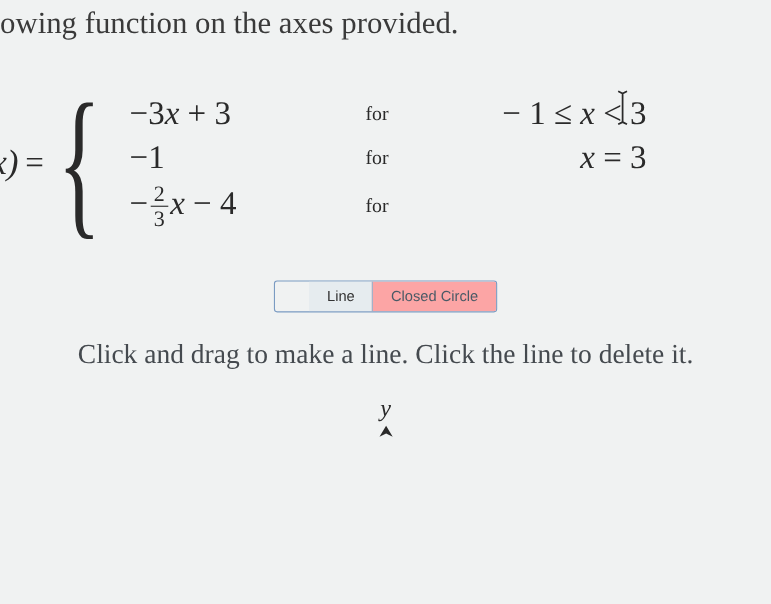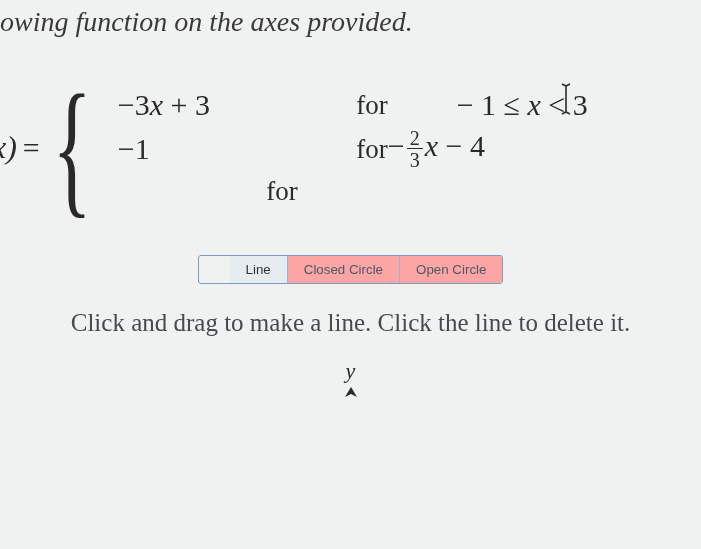--- a/index.html
+++ b/index.html
@@ -10,21 +10,20 @@
       font-family: Georgia, 'Times New Roman', serif;
       color: #383838;
       overflow: hidden;
       position: relative;
     }
     .header-text {
       font-size: 28px;
       color: #3a3a3a;
       padding: 6px 0 0 0;
       text-align: left;
-      font-style: italic;
     }
     .piecewise {
       display: flex;
       align-items: center;
       justify-content: flex-start;
       margin: 42px 0 30px 0;
       font-family: 'Times New Roman', serif;
       font-size: 30px;
       color: #2a2a2a;
     }
@@ -57,22 +56,22 @@
     .rows {
       display: grid;
       grid-template-columns: 180px 90px 200px;
       row-gap: 6px;
       align-items: center;
       font-size: 30px;
     }
     .expr { text-align: left; }
     .for-word {
       font-family: Georgia, serif;
-      font-size: 27px;
-      text-align: right;
+      font-size: 18px;
+      text-align: center;
     }
     .cond { text-align: right; position: relative; margin-left: 12px; }
     .mathit { font-style: italic; }
     .frac {
       display: inline-flex;
       flex-direction: column;
       align-items: center;
       vertical-align: middle;
       font-size: 20px;
       line-height: 1;
@@ -157,38 +156,40 @@
       <div class="for-word">for</div>
       <div class="cond">
         <span>− 1 </span><span class="leq">≤</span> <span class="mathit">x</span> <span>&lt;</span><span> 3</span>
         <svg class="cursor-icon" width="22" height="34" viewBox="0 0 22 34">
           <path d="M7 2 Q11 4 11 4 Q11 4 15 2 M11 4 L11 30 M7 32 Q11 30 11 30 Q11 30 15 32" stroke="#2a2a2a" stroke-width="1.6" fill="none"></path>
         </svg>
       </div>
 
       <div class="expr">−1</div>
       <div class="for-word">for</div>
+      <div class="cond">
+        <span class="mathit">x</span><span> = 3</span>
+      </div>
 
       <div class="expr">
         −<span class="frac">
             <span class="num">2</span>
             <span class="den">3</span>
           </span><span class="mathit">x</span><span> − 4</span>
       </div>
       <div class="for-word">for</div>
 
     </div>
   </div>
 </div>
 
 <div class="toolbar">
   <div class="seg-group">
     <button class="seg-btn active">Line</button>
     <button class="seg-btn">Closed Circle</button>
-    <button class="seg-btn">Open Circle</button>
   </div>
 </div>
 
 <div class="instructions">
   <div>Click and drag to make a line. Click the line to delete it.</div>
 </div>
 
 <div class="axis-label">
   <span>y</span>
   <svg class="axis-arrow" width="18" height="12" viewBox="0 0 18 12">

